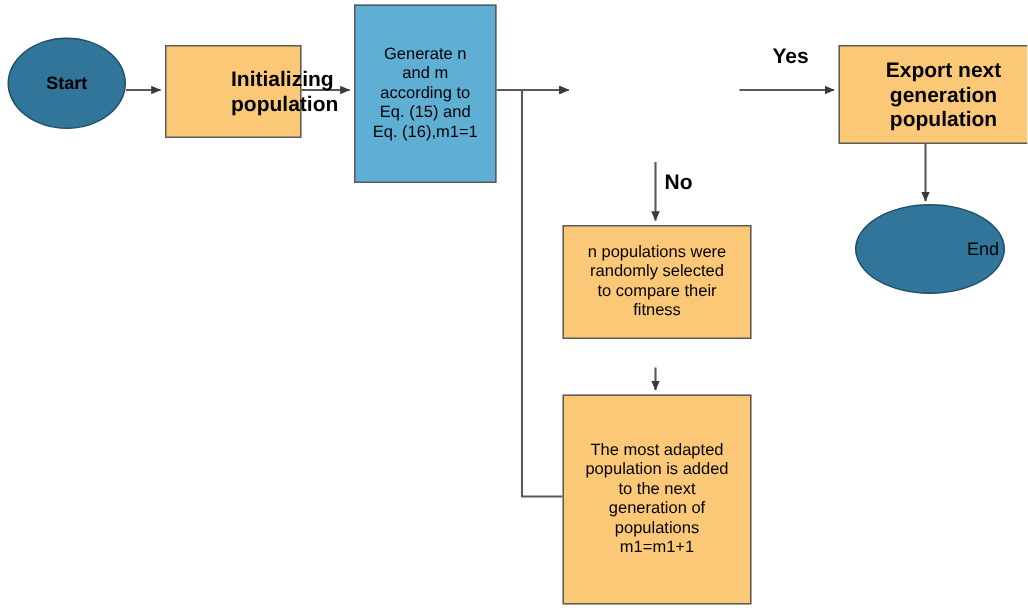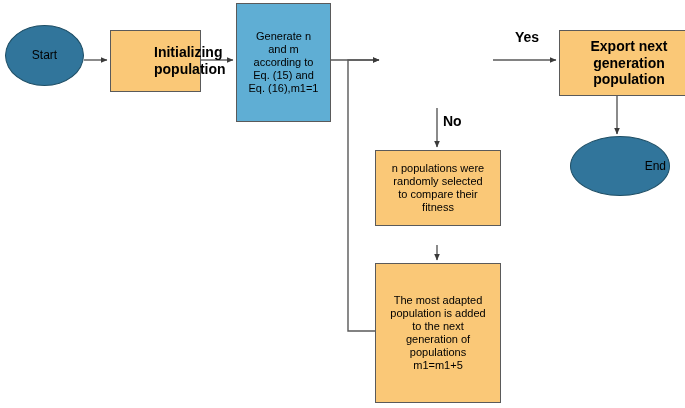--- a/index.html
+++ b/index.html
@@ -111,21 +111,21 @@
       <line x1="617" y1="96" x2="617" y2="134" marker-end="url(#arrow)"></line>
 
       <line x1="437" y1="108" x2="437" y2="147" marker-end="url(#arrow)"></line>
 
       <line x1="437" y1="245" x2="437" y2="260" marker-end="url(#arrow)"></line>
 
       <path d="M375,331 L348,331 L348,60 L379,60" marker-end="url(#arrow)"></path>
     </g>
   </svg>
 
-  <div class="node shape-ellipse fill-steel fs-12" style="left:5px; top:25px; width:79px; height:61px;">
+  <div class="node shape-ellipse fill-steel fs-12" style="left:5px; top:25px; width:79px; height:61px;font-weight:bold;">
     <span class="node-label">Start</span>
   </div>
 
   <div class="node shape-rect fill-orange fs-115" style="left:110px; top:30px; width:91px; height:62px;padding-left:40px;">
     <span class="node-label">Initializing
 population</span>
   </div>
 
   <div class="node shape-rect fill-blue fs-11" style="left:236px; top:3px; width:95px; height:119px;">
     <span class="node-label">Generate n
@@ -152,19 +152,19 @@
 to compare their
 fitness</span>
   </div>
 
   <div class="node shape-rect fill-orange fs-11" style="left:375px; top:263px; width:126px; height:140px;">
     <span class="node-label">The most adapted
 population is added
 to the next
 generation of
 populations
-m1=m1+5</span>
+m1=m1+1</span>
   </div>
 
   <div class="edge-label fs-115" style="left:515px; top:29px;">Yes</div>
   <div class="edge-label fs-115" style="left:443px; top:113px;">No</div>
 
 </div>
 
 </body></html>

